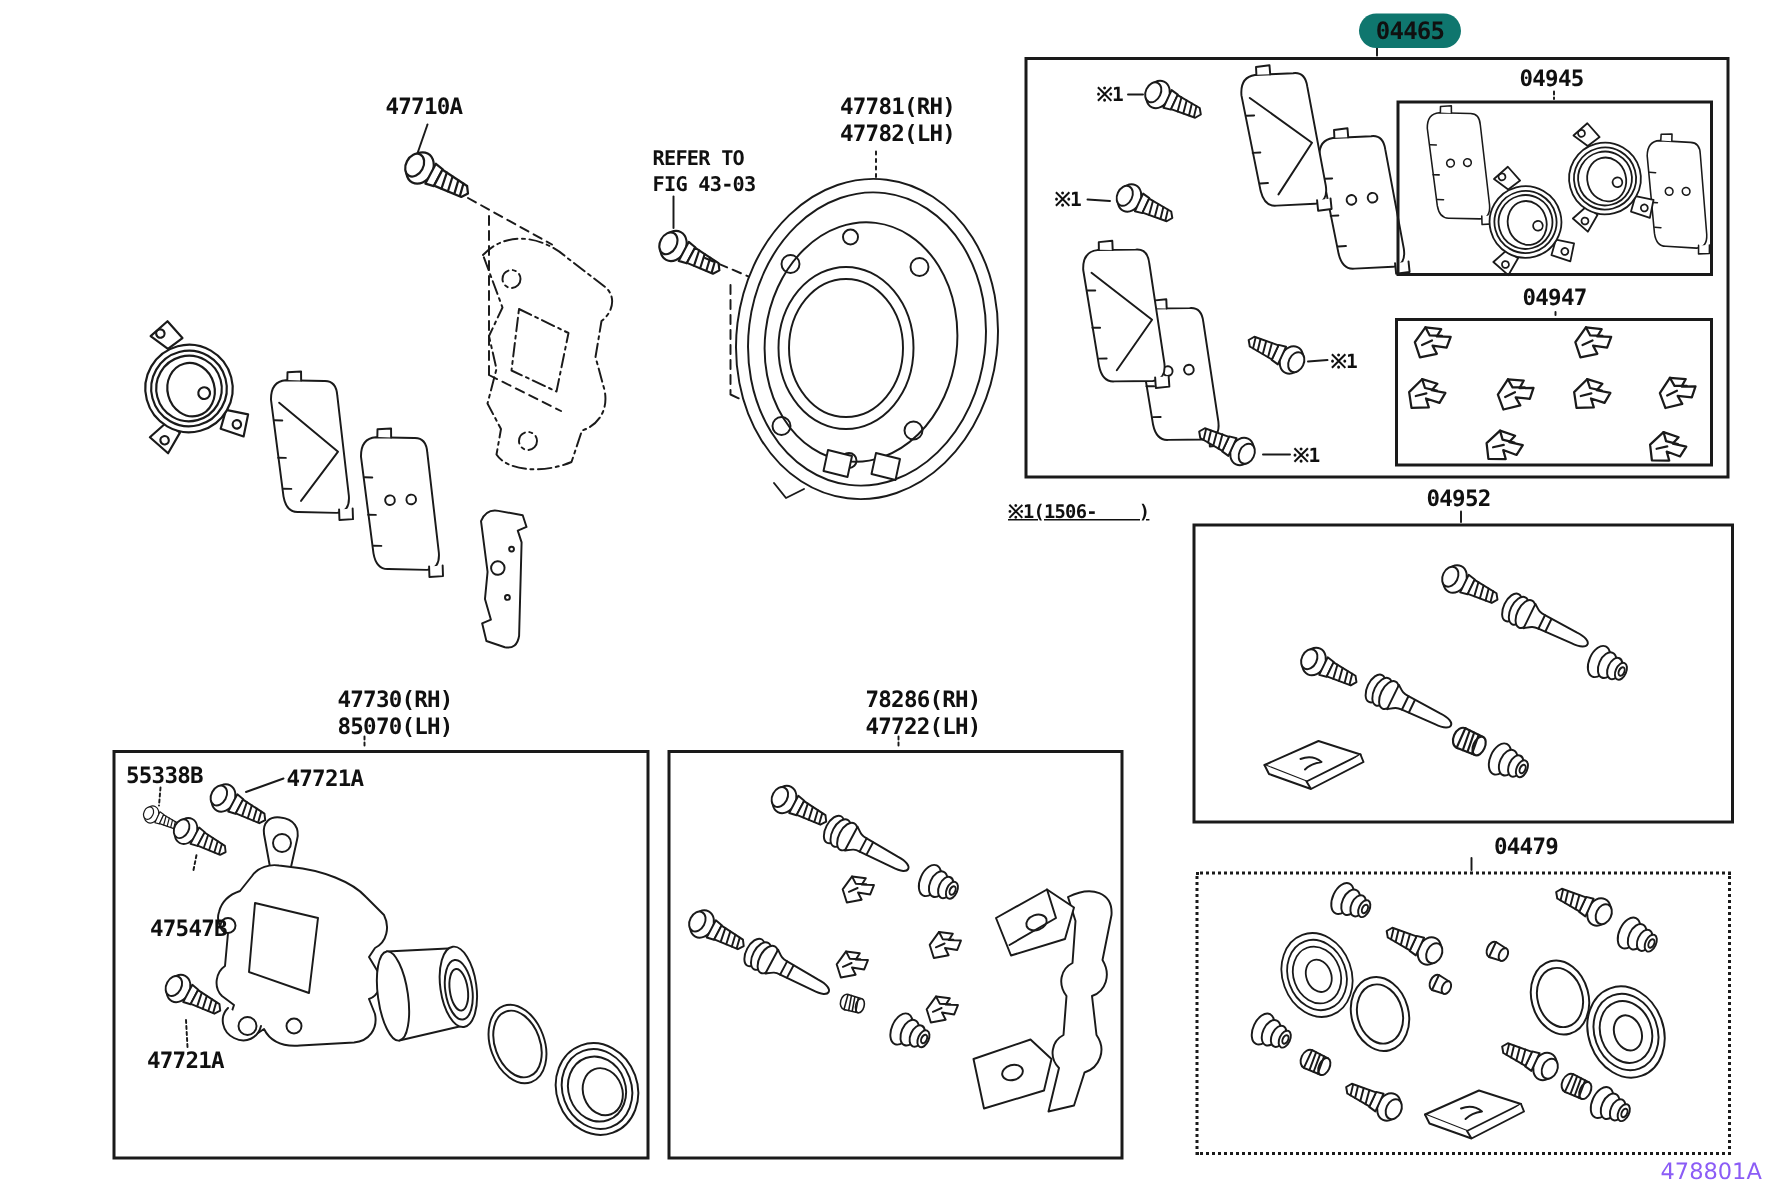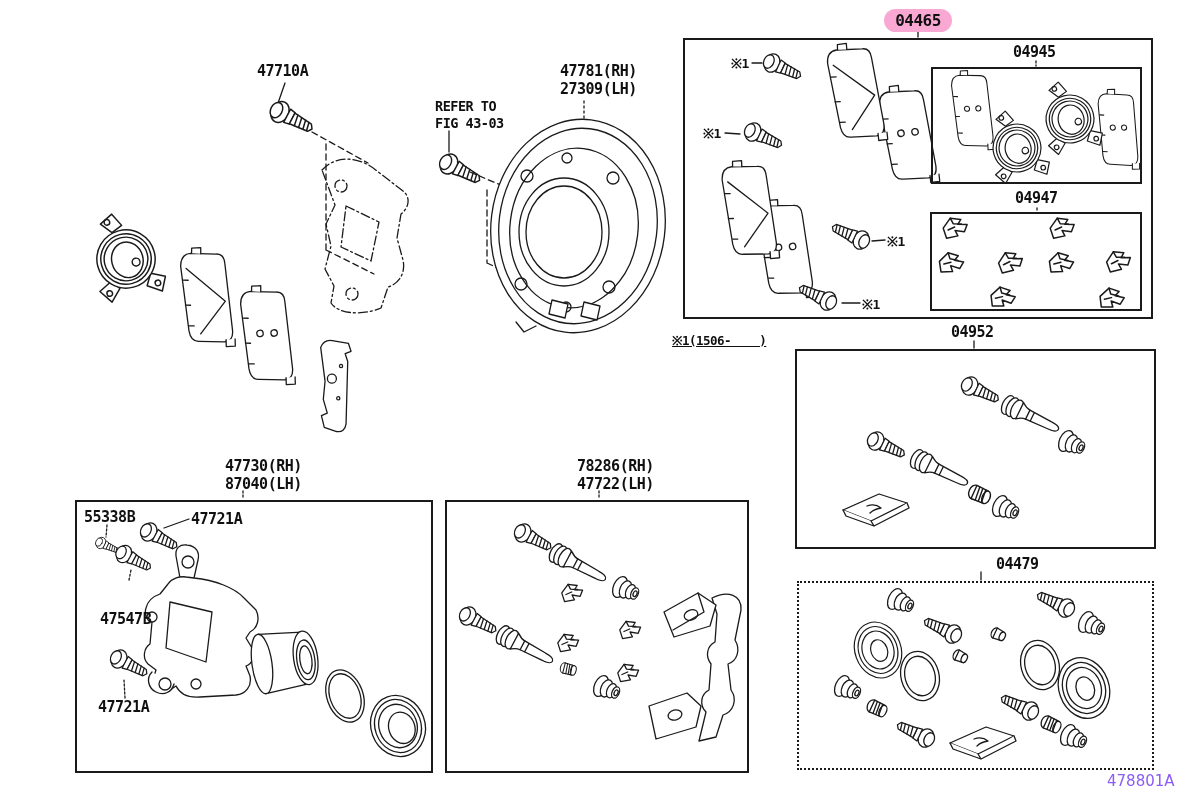--- a/index.html
+++ b/index.html
@@ -288,41 +288,41 @@
 </svg>
 
 <div class="box" style="left:683px;top:38px;width:470px;height:281px"></div>
 <div class="box" style="left:931px;top:67px;width:211px;height:117px"></div>
 <div class="box" style="left:930px;top:212px;width:212px;height:99px"></div>
 <div class="box" style="left:795px;top:349px;width:361px;height:200px"></div>
 <div class="box dotted" style="left:797px;top:581px;width:357px;height:189px"></div>
 <div class="box" style="left:75px;top:500px;width:358px;height:273px"></div>
 <div class="box" style="left:445px;top:500px;width:304px;height:273px"></div>
 
-<div class="pill" style="left: 884px; top: 9px; width: 68px; height: 23px; background: #f9a8d4;">04465</div>
+<div class="pill" style="left: 906px; top: 9px; width: 68px; height: 23px; background: #0f766e;">04465</div>
 
 <div class="lbl" style="left:257px;top:64px">47710A</div>
 <div class="lbl md" style="left:419px;top:99px">REFER TO</div>
 <div class="lbl md" style="left:419px;top:116px">FIG 43-03</div>
 <div class="lbl" style="left:560px;top:64px">47781(RH)</div>
-<div class="lbl" style="left:560px;top:82px">27309(LH)</div>
+<div class="lbl" style="left:560px;top:82px">47782(LH)</div>
 
 <div class="lbl" style="left:1013px;top:45px">04945</div>
 <div class="lbl" style="left:1015px;top:191px">04947</div>
 <div class="lbl" style="left:951px;top:325px">04952</div>
 <div class="lbl" style="left:996px;top:557px">04479</div>
 
 <div class="lbl small" style="left:731px;top:57px">※1</div>
 <div class="lbl small" style="left:703px;top:127px">※1</div>
 <div class="lbl small" style="left:887px;top:235px">※1</div>
 <div class="lbl small" style="left:862px;top:298px">※1</div>
 <div class="lbl note" style="left:672px;top:334px">※1(1506-    )</div>
 
 <div class="lbl" style="left:225px;top:459px">47730(RH)</div>
-<div class="lbl" style="left:225px;top:477px">87040(LH)</div>
+<div class="lbl" style="left:225px;top:477px">85070(LH)</div>
 <div class="lbl" style="left:577px;top:459px">78286(RH)</div>
 <div class="lbl" style="left:577px;top:477px">47722(LH)</div>
 
 <div class="lbl" style="left:84px;top:510px">55338B</div>
 <div class="lbl" style="left:191px;top:512px">47721A</div>
 <div class="lbl" style="left:100px;top:612px">47547B</div>
 <div class="lbl" style="left:98px;top:700px">47721A</div>
 
 <div class="figcode" style="left:1107px;top:772px">478801A</div>
 

